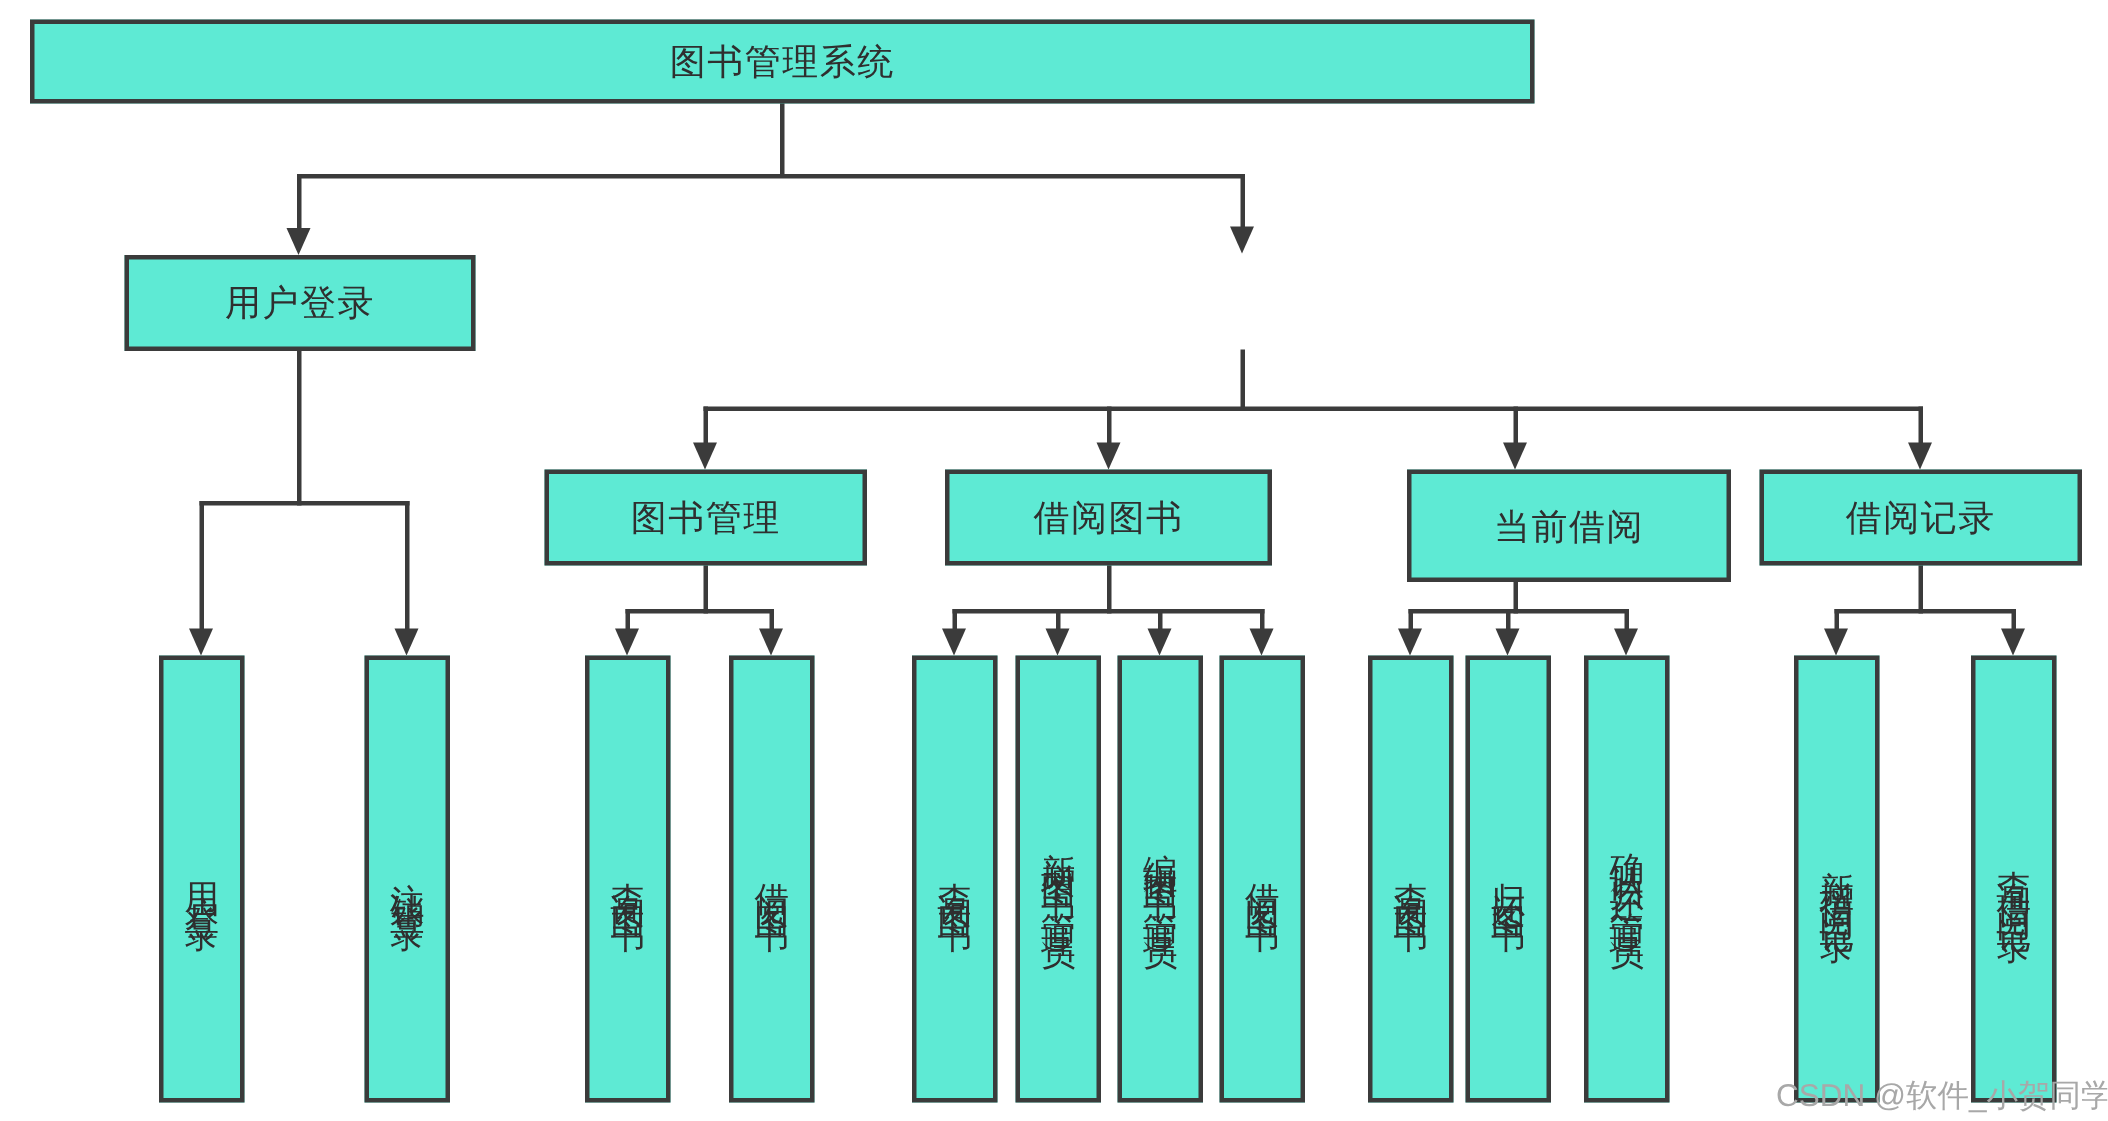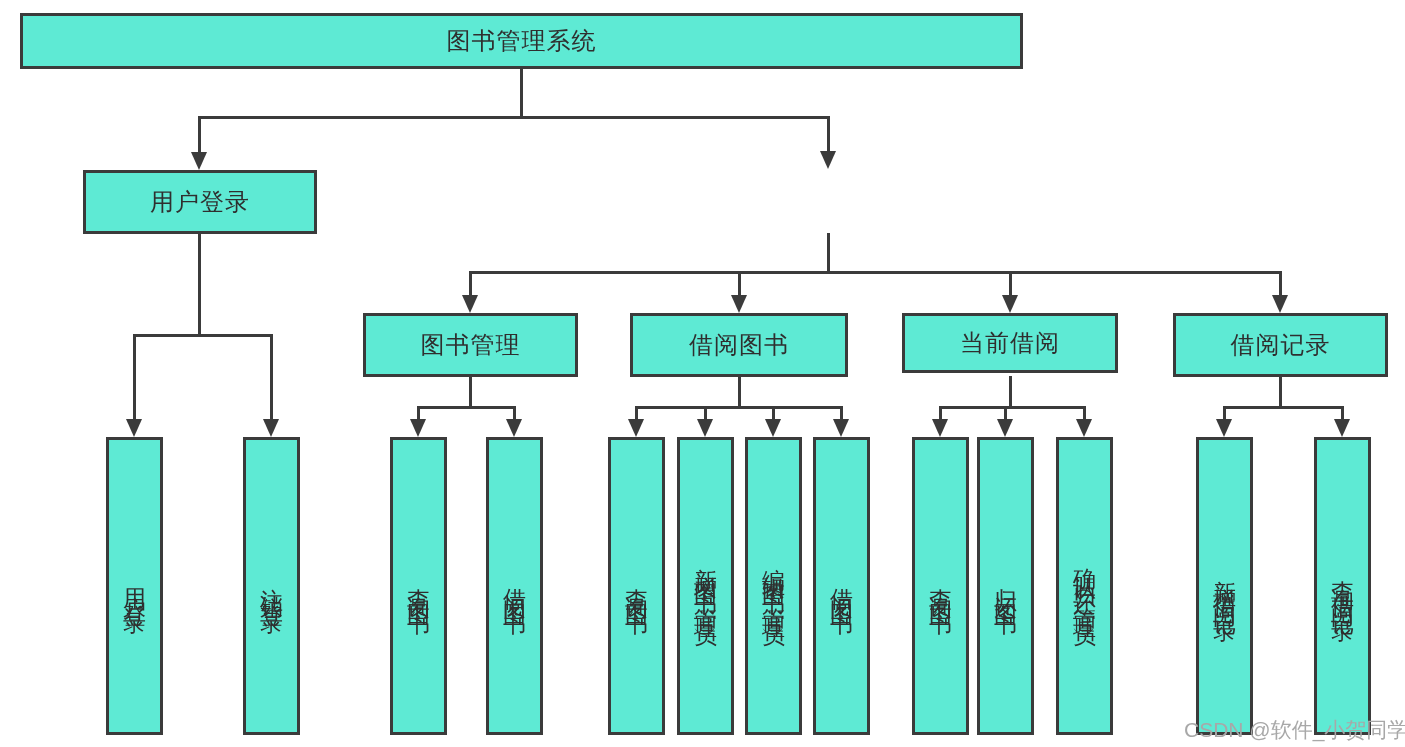--- a/index.html
+++ b/index.html
@@ -44,21 +44,21 @@
 
 
   <div class="box h" style="left:363px;top:313px;width:215px;height:64px">
     <span>图书管理</span>
   </div>
 
   <div class="box h" style="left:630px;top:313px;width:218px;height:64px">
     <span>借阅图书</span>
   </div>
 
-  <div class="box h" style="left:902px;top:313px;width:216px;height:60px">
+  <div class="box h" style="left:938px;top:313px;width:216px;height:75px">
     <span>当前借阅</span>
   </div>
 
   <div class="box h" style="left:1173px;top:313px;width:215px;height:64px">
     <span>借阅记录</span>
   </div>
 
   <div class="box v" style="left:106px;top:437px;width:57px;height:298px">
     <span>用户登录</span>
   </div>

